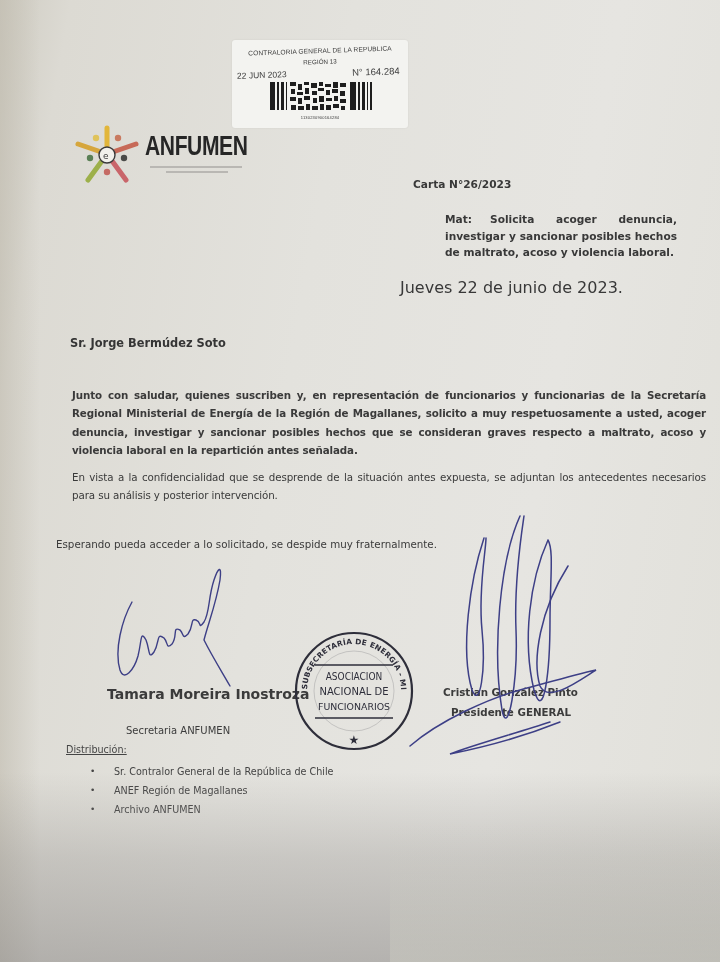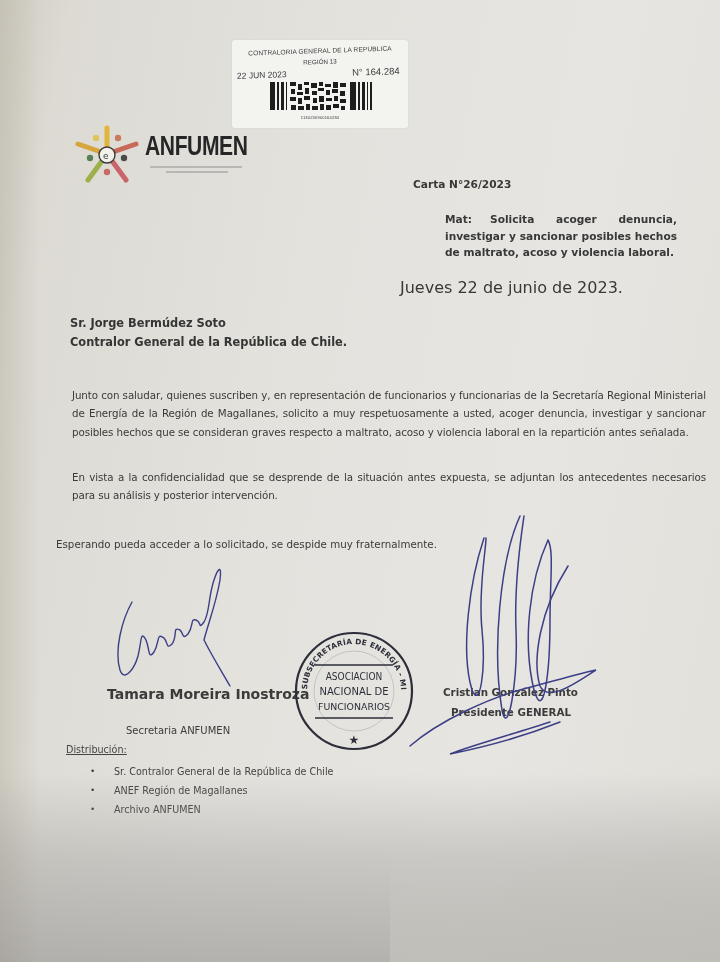--- a/index.html
+++ b/index.html
@@ -55,28 +55,28 @@
     
     .ref { position: absolute; left: 413px; top: 178px; font-size: 10.6px; font-weight: bold; color: #383838; }
     .mat {
       position: absolute; left: 397px; top: 211px; width: 232px;
       font-size: 10.6px; font-weight: bold; line-height: 16.5px;
       text-align: justify; color: #383838; margin-left: 48px;
     }
     .mat .lbl { margin-right: 18px; }
     .date-line { position: absolute; left: 400px; top: 278px; font-size: 16px; color: #383838; }
 
-    .addr { position: absolute; left: 70px; top: 314px; font-size: 11.4px; font-weight: bold; line-height: 19px; color: #353535; }
+    .addr { position: absolute; left: 70px; top: 334px; font-size: 11.4px; font-weight: bold; line-height: 19px; color: #353535; }
 
     .para {
       position: absolute; left: 72px; width: 634px;
       font-size: 10.3px; line-height: 18.4px; text-align: justify; color: #3a3a3a;
       letter-spacing: -0.1px;
     }
-    .p1 { top: 386px; }
+    .p1 { top: 386px; font-weight: bold; }
     .p2 { top: 468px; }
     .closing { position: absolute; left: 56px; top: 538px; font-size: 10.3px; color: #3a3a3a; }
 
     .sig1 { position: absolute; left: 112px; top: 560px; }
     .name1 { position: absolute; left: 107px; top: 686px; font-size: 14px; font-weight: bold; color: #3b3b3b; }
     .role1 { position: absolute; left: 126px; top: 725px; font-size: 10px; font-weight: normal; color: #3b3b3b; }
 
     .stamp { position: absolute; left: 289px; top: 630px; }
 
     .name2 { position: absolute; left: 443px; top: 686px; font-size: 10.3px; font-weight: bold; color: #3b3b3b; }
@@ -169,21 +169,20 @@
 </div>
 
 <div class="ref">Carta N°26/2023</div>
 <div class="mat">
   <span class="lbl">Mat:</span><span>Solicita acoger denuncia, investigar y sancionar posibles hechos de maltrato, acoso y violencia laboral.</span>
 </div>
 <div class="date-line">Jueves 22 de junio de 2023.</div>
 
 <div class="addr">
   <div>Sr. Jorge Bermúdez Soto</div>
-  <div>Contralor General de la República de Chile.</div>
 </div>
 
 <div class="para p1">Junto con saludar, quienes suscriben y, en representación de funcionarios y funcionarias de la Secretaría Regional Ministerial de Energía de la Región de Magallanes, solicito a muy respetuosamente a usted, acoger denuncia, investigar y sancionar posibles hechos que se consideran graves respecto a maltrato, acoso y violencia laboral en la repartición antes señalada.</div>
 <div class="para p2">En vista a la confidencialidad que se desprende de la situación antes expuesta, se adjuntan los antecedentes necesarios para su análisis y posterior intervención.</div>
 <div class="closing">Esperando pueda acceder a lo solicitado, se despide muy fraternalmente.</div>
 
 <svg class="sig1" width="140" height="130" viewBox="0 0 140 130">
   <path d="M20 42 C 10 60, 2 90, 8 110 C 12 122, 22 110, 26 96 C 30 80, 28 70, 34 80 C 38 90, 36 100, 42 92 C 48 82, 44 72, 52 78 C 56 82, 54 90, 60 84 C 66 76, 60 66, 68 70 C 72 74, 70 80, 76 74 C 82 66, 78 58, 84 60 C 90 62, 86 70, 92 62 C 98 52, 96 38, 102 20 C 106 8, 110 4, 108 20 C 104 44, 96 64, 92 80 C 100 96, 110 112, 118 126" stroke="#3d3f86" stroke-width="1.4" fill="none" stroke-linecap="round"></path>
 </svg>
 <div class="name1">Tamara Moreira Inostroza</div>

